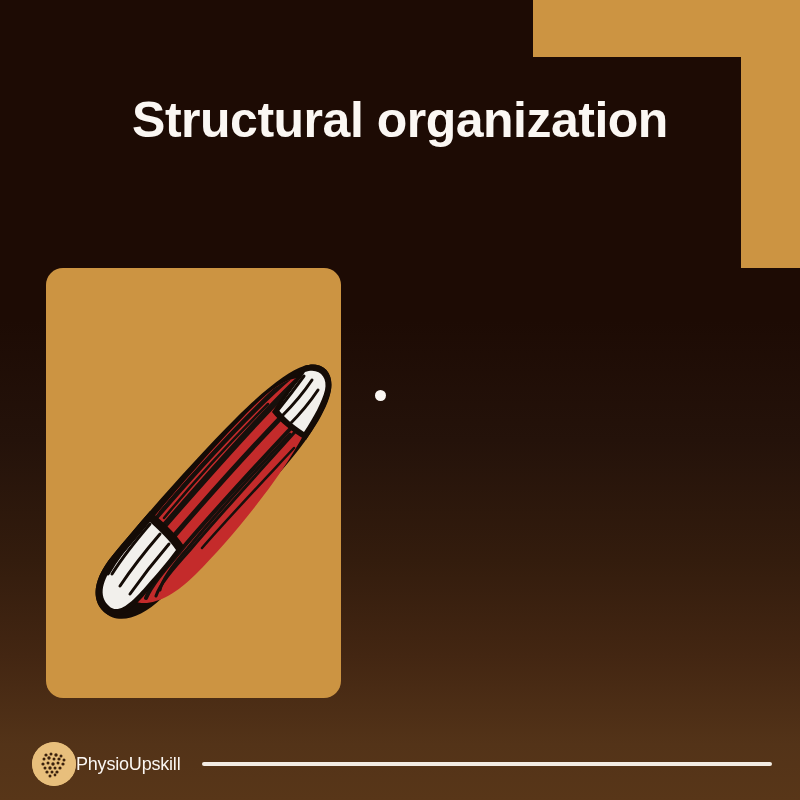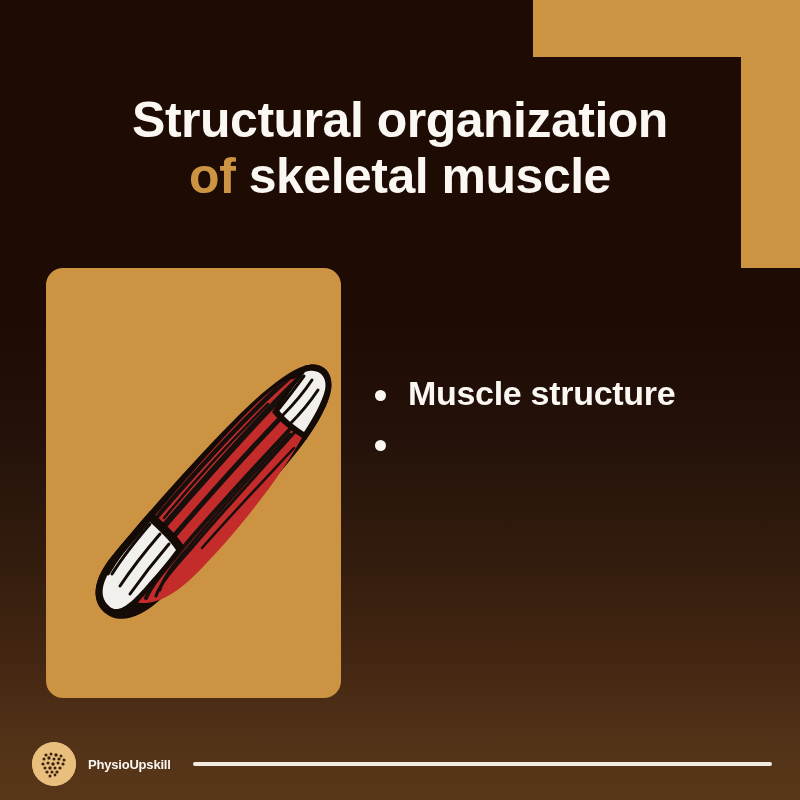--- a/index.html
+++ b/index.html
@@ -124,24 +124,23 @@
     width: 44px;
     height: 44px;
     border-radius: 50%;
     background: #e8bf7c;
     position: relative;
     overflow: hidden;
     flex: 0 0 auto;
   }
   .logo-mark svg { display: block; width: 100%; height: 100%; }
   .brand-name {
-    margin-left: 12px;
     color: #fbf7f3;
-    font-size: 13px;
-    font-weight: 700;
+    font-size: 18px;
+    font-weight: 400;
     letter-spacing: -0.2px;
     white-space: nowrap;
   }
   .footer-rule {
     margin-left: 22px;
     margin-right: 28px;
     height: 4px;
     background: #f3ece3;
     flex: 1 1 auto;
     border-radius: 2px;
@@ -150,21 +149,20 @@
 </head>
 <body>
 
 <div class="canvas">
 
   <div class="accent-band"></div>
   <div class="accent-strip"></div>
 
   <div class="title-block">
     <span class="title-line">Structural organization</span>
-    <span class="title-line"><span class="title-accent">of</span><span> skeletal muscle</span></span>
   </div>
 
   <div class="card">
     <svg viewBox="0 0 295 430" xmlns="http://www.w3.org/2000/svg">
       <defs>
         <clipPath id="bellyClip">
           <path d="M 78 326 C 66 310 72 292 92 268
                    C 118 236 168 178 206 140
                    C 228 118 246 106 258 112
                    C 272 119 272 140 258 166
@@ -234,24 +232,20 @@
         <g stroke="#140b06" stroke-width="3" fill="none" stroke-linecap="round">
           <path d="M 266 112 C 258 124 246 138 236 148"></path>
           <path d="M 272 122 C 264 134 252 148 243 157"></path>
           <path d="M 258 108 C 250 119 240 132 232 142"></path>
         </g>
       </g>
     </svg>
   </div>
 
   <div class="bullets">
-    <div class="bullet-row">
-      <span class="bullet-dot"></span>
-      <span class="bullet-text">Muscle structure</span>
-    </div>
     <div class="bullet-row">
       <span class="bullet-dot"></span>
     </div>
   </div>
 
   <div class="footer">
     <div class="logo-mark">
       <svg viewBox="0 0 44 44" xmlns="http://www.w3.org/2000/svg">
         <circle cx="22" cy="22" r="22" fill="#e8bf7c"></circle>
         <g fill="#3b210d">

